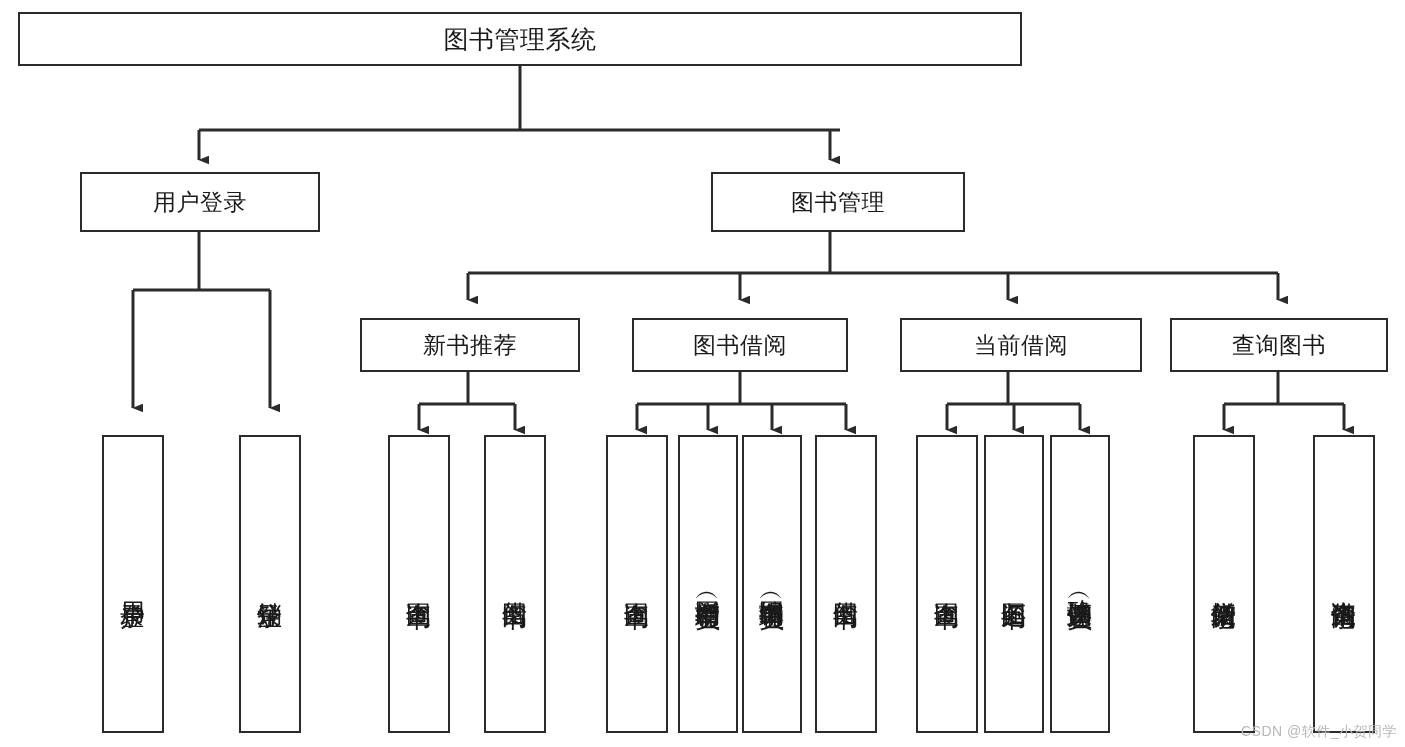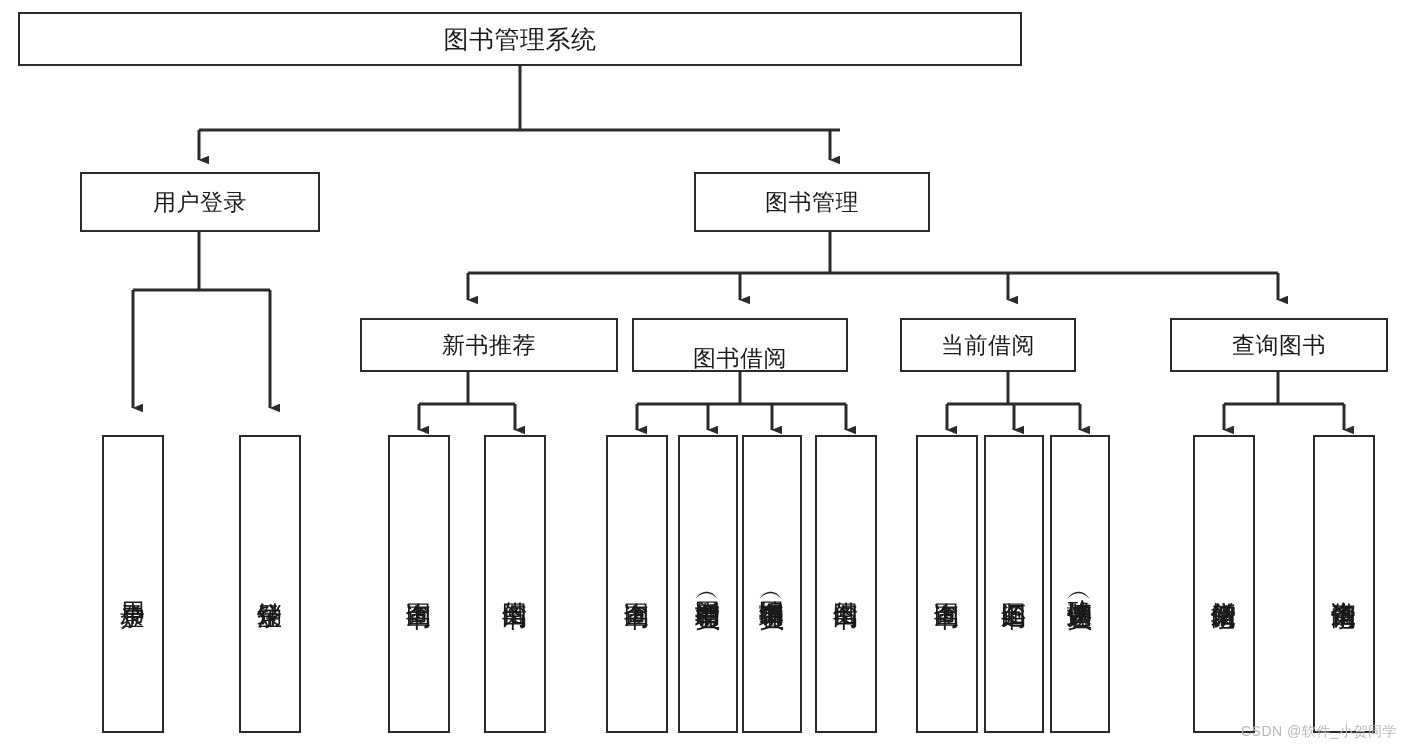--- a/index.html
+++ b/index.html
@@ -130,33 +130,33 @@
   </svg>
 
   <div class="node horiz root" style="left:18px; top:12px; width:1004px; height:54px;">
     <span class="label">图书管理系统</span>
   </div>
 
   <div class="node horiz" style="left:80px; top:172px; width:240px; height:60px;">
     <span class="label">用户登录</span>
   </div>
 
-  <div class="node horiz" style="left:694px; top:172px; width:236px; height:60px;">
+  <div class="node horiz" style="left:711px; top:172px; width:254px; height:60px;">
     <span class="label">图书管理</span>
   </div>
 
-  <div class="node horiz" style="left:360px; top:318px; width:258px; height:54px;align-items:center;">
+  <div class="node horiz" style="left:360px; top:318px; width:220px; height:54px;align-items:center;">
     <span class="label">新书推荐</span>
   </div>
 
-  <div class="node horiz" style="left:632px; top:318px; width:216px; height:54px;align-items:flex-end;">
+  <div class="node horiz" style="left:632px; top:318px; width:216px; height:54px;">
     <span class="label">图书借阅</span>
   </div>
 
-  <div class="node horiz" style="left:900px; top:318px; width:176px; height:54px;">
+  <div class="node horiz" style="left:900px; top:318px; width:242px; height:54px;">
     <span class="label">当前借阅</span>
   </div>
 
   <div class="node horiz" style="left:1170px; top:318px; width:218px; height:54px;">
     <span class="label">查询图书</span>
   </div>
 
   <div class="node vert" style="left:102px; top:435px; width:62px; height:298px;">
     <span class="label">用户登录</span>
   </div>

